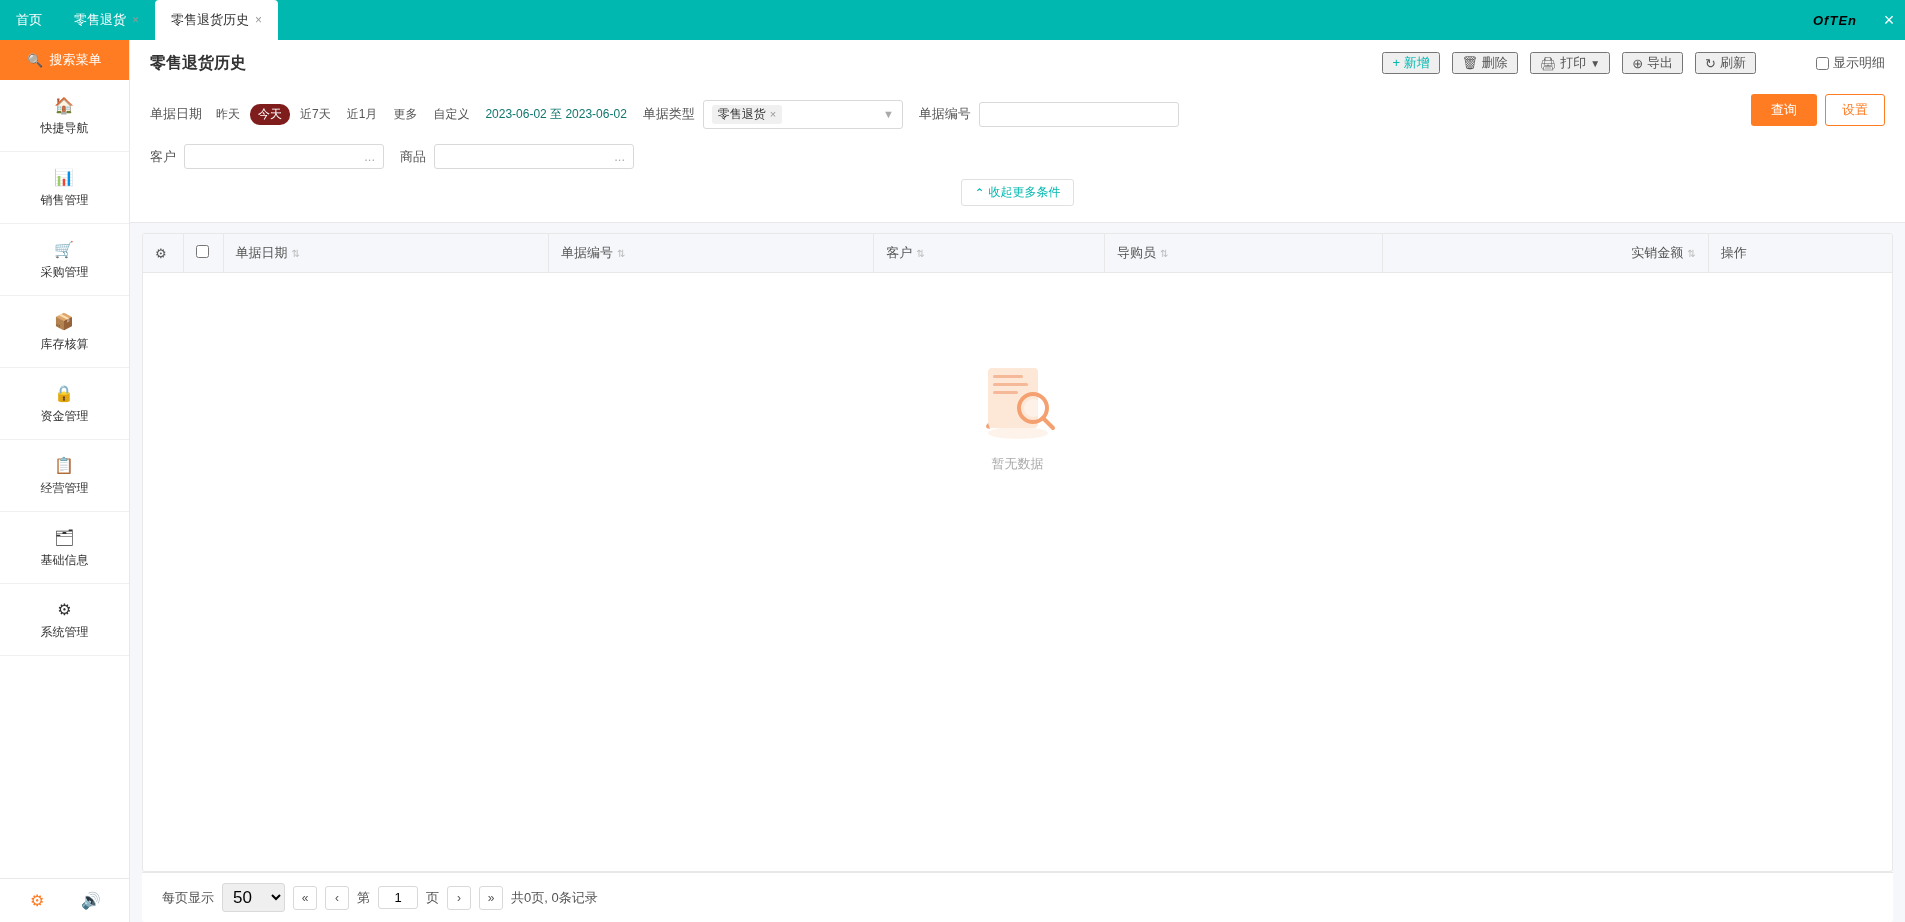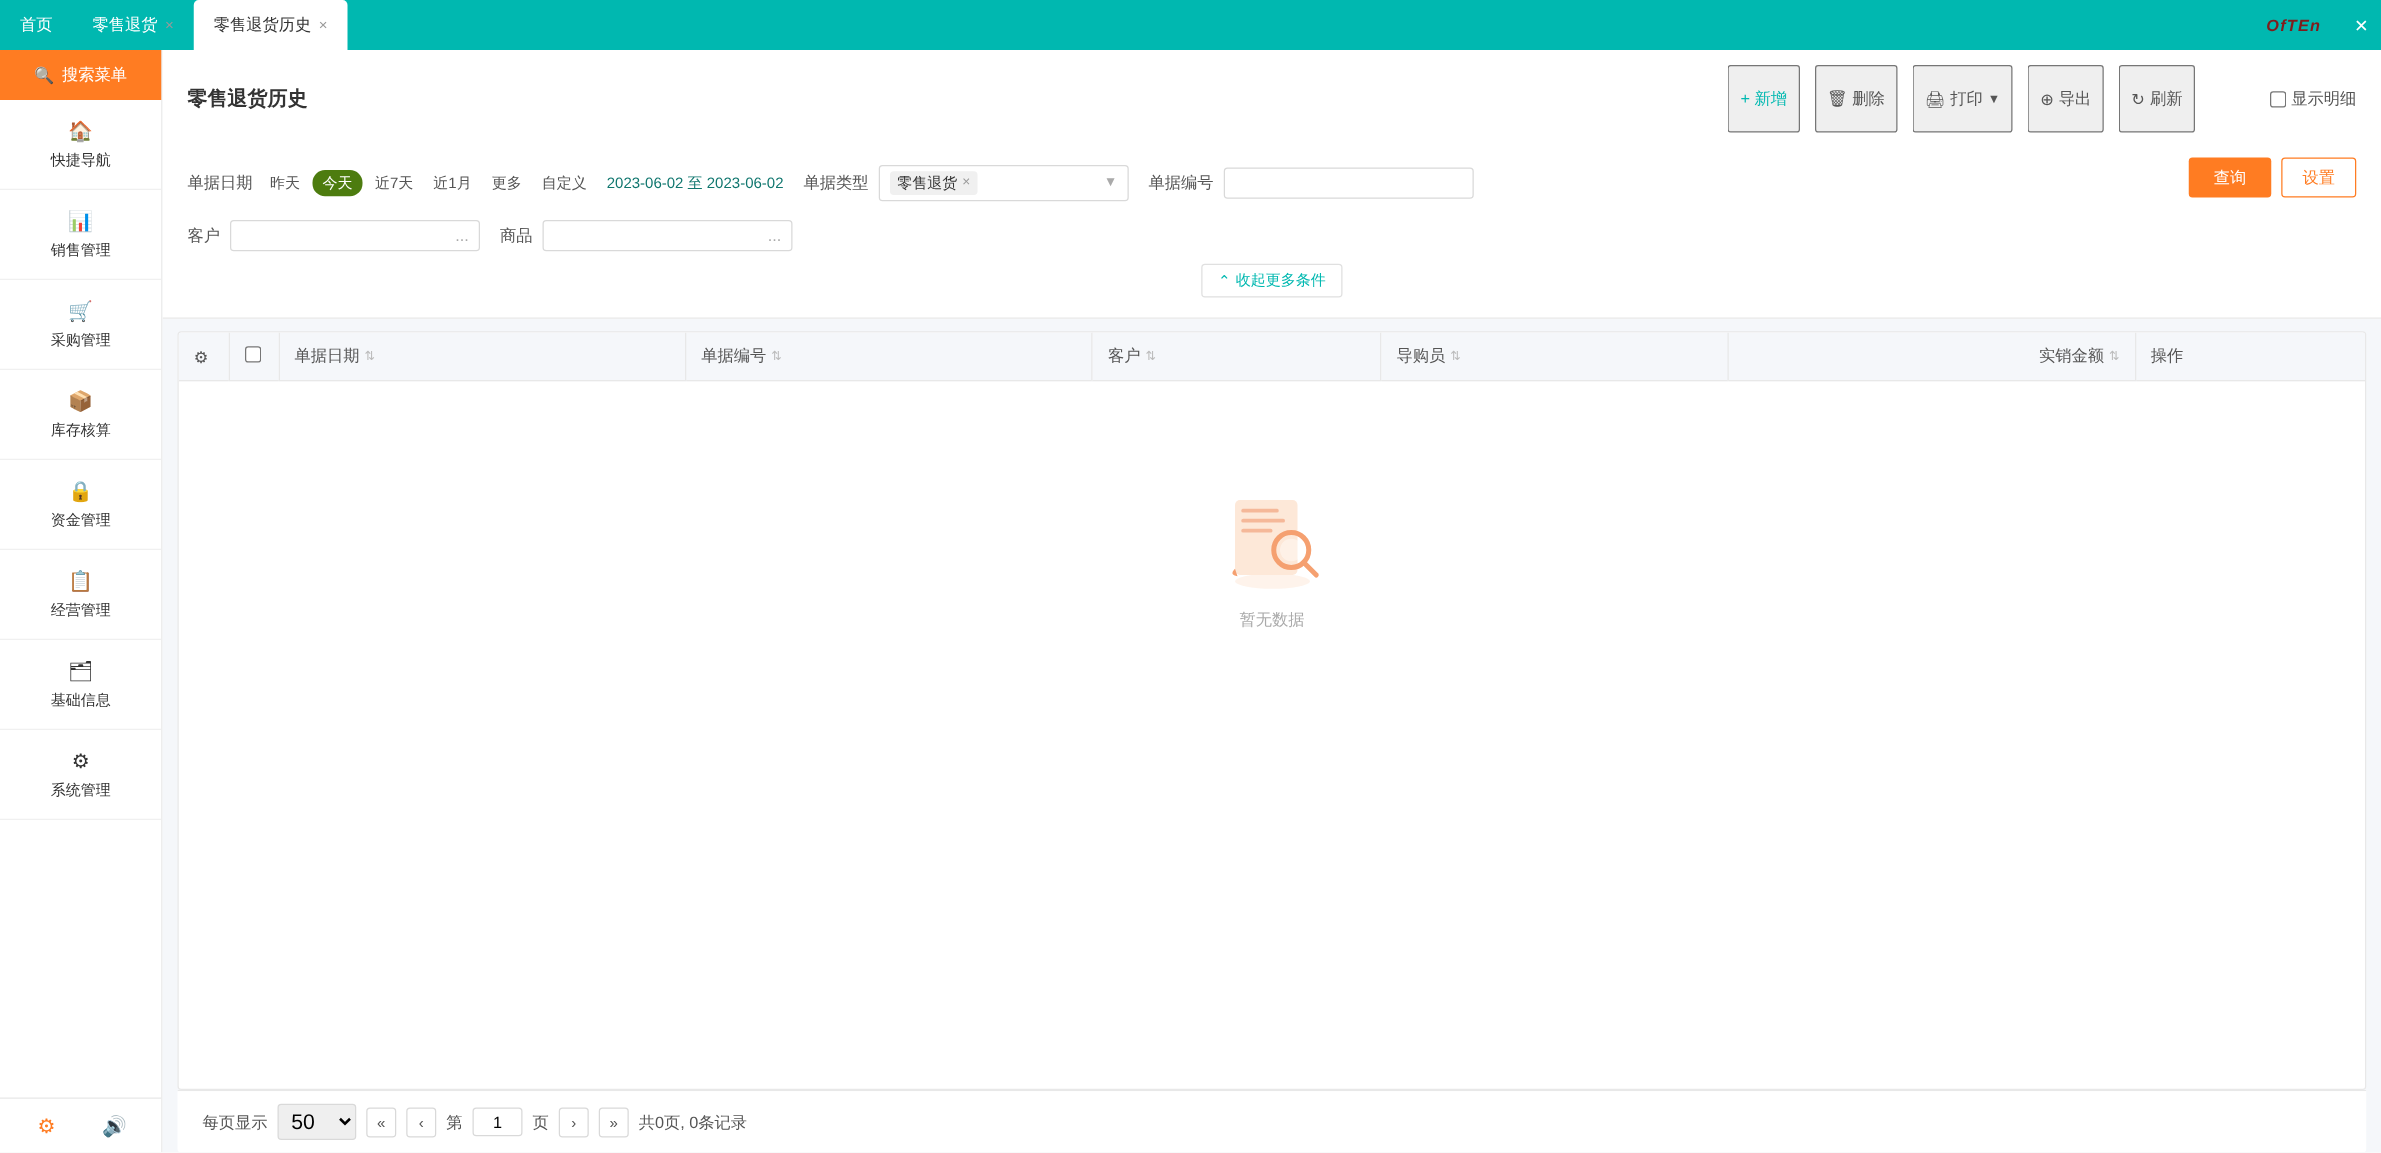--- a/index.html
+++ b/index.html
@@ -39,21 +39,21 @@
     .tab-item .tab-close {
       margin-left: 6px;
       font-size: 12px;
       color: #999;
       cursor: pointer;
     }
     .tab-item.active .tab-close { color: #999; }
     .top-bar-right {
       margin-left: auto;
       padding-right: 16px;
-      color: #7f1d1d;
+      color: #000000;
       font-size: 13px;
       display: flex;
       align-items: center;
       gap: 8px;
     }
     .close-btn {
       width: 32px;
       height: 32px;
       display: flex;
       align-items: center;
@@ -164,21 +164,21 @@
       align-items: center;
       gap: 12px;
     }
     .toolbar-btn {
       display: flex;
       align-items: center;
       gap: 4px;
       font-size: 13px;
       cursor: pointer;
       color: #555;
-      padding: 16px 8px;
+      padding: 0 8px;
     }
     .toolbar-btn.new-btn {
       color: #00b8b0;
       font-weight: 500;
     }
     .toolbar-btn.delete-btn { color: #555; }
     .checkbox-label {
       display: flex;
       align-items: center;
       gap: 4px;
@@ -217,21 +217,21 @@
       gap: 4px;
     }
     .date-btn {
       font-size: 12px;
       padding: 2px 6px;
       cursor: pointer;
       color: #555;
       border-radius: 3px;
     }
     .date-btn.active {
-      background: #4d7c0f;
+      background: #7f1d1d;
       color: #fff;
       border-radius: 10px;
       padding: 2px 8px;
     }
     .date-range {
       font-size: 12px;
       color: #0f766e;
       margin-left: 2px;
     }
     .filter-select {

